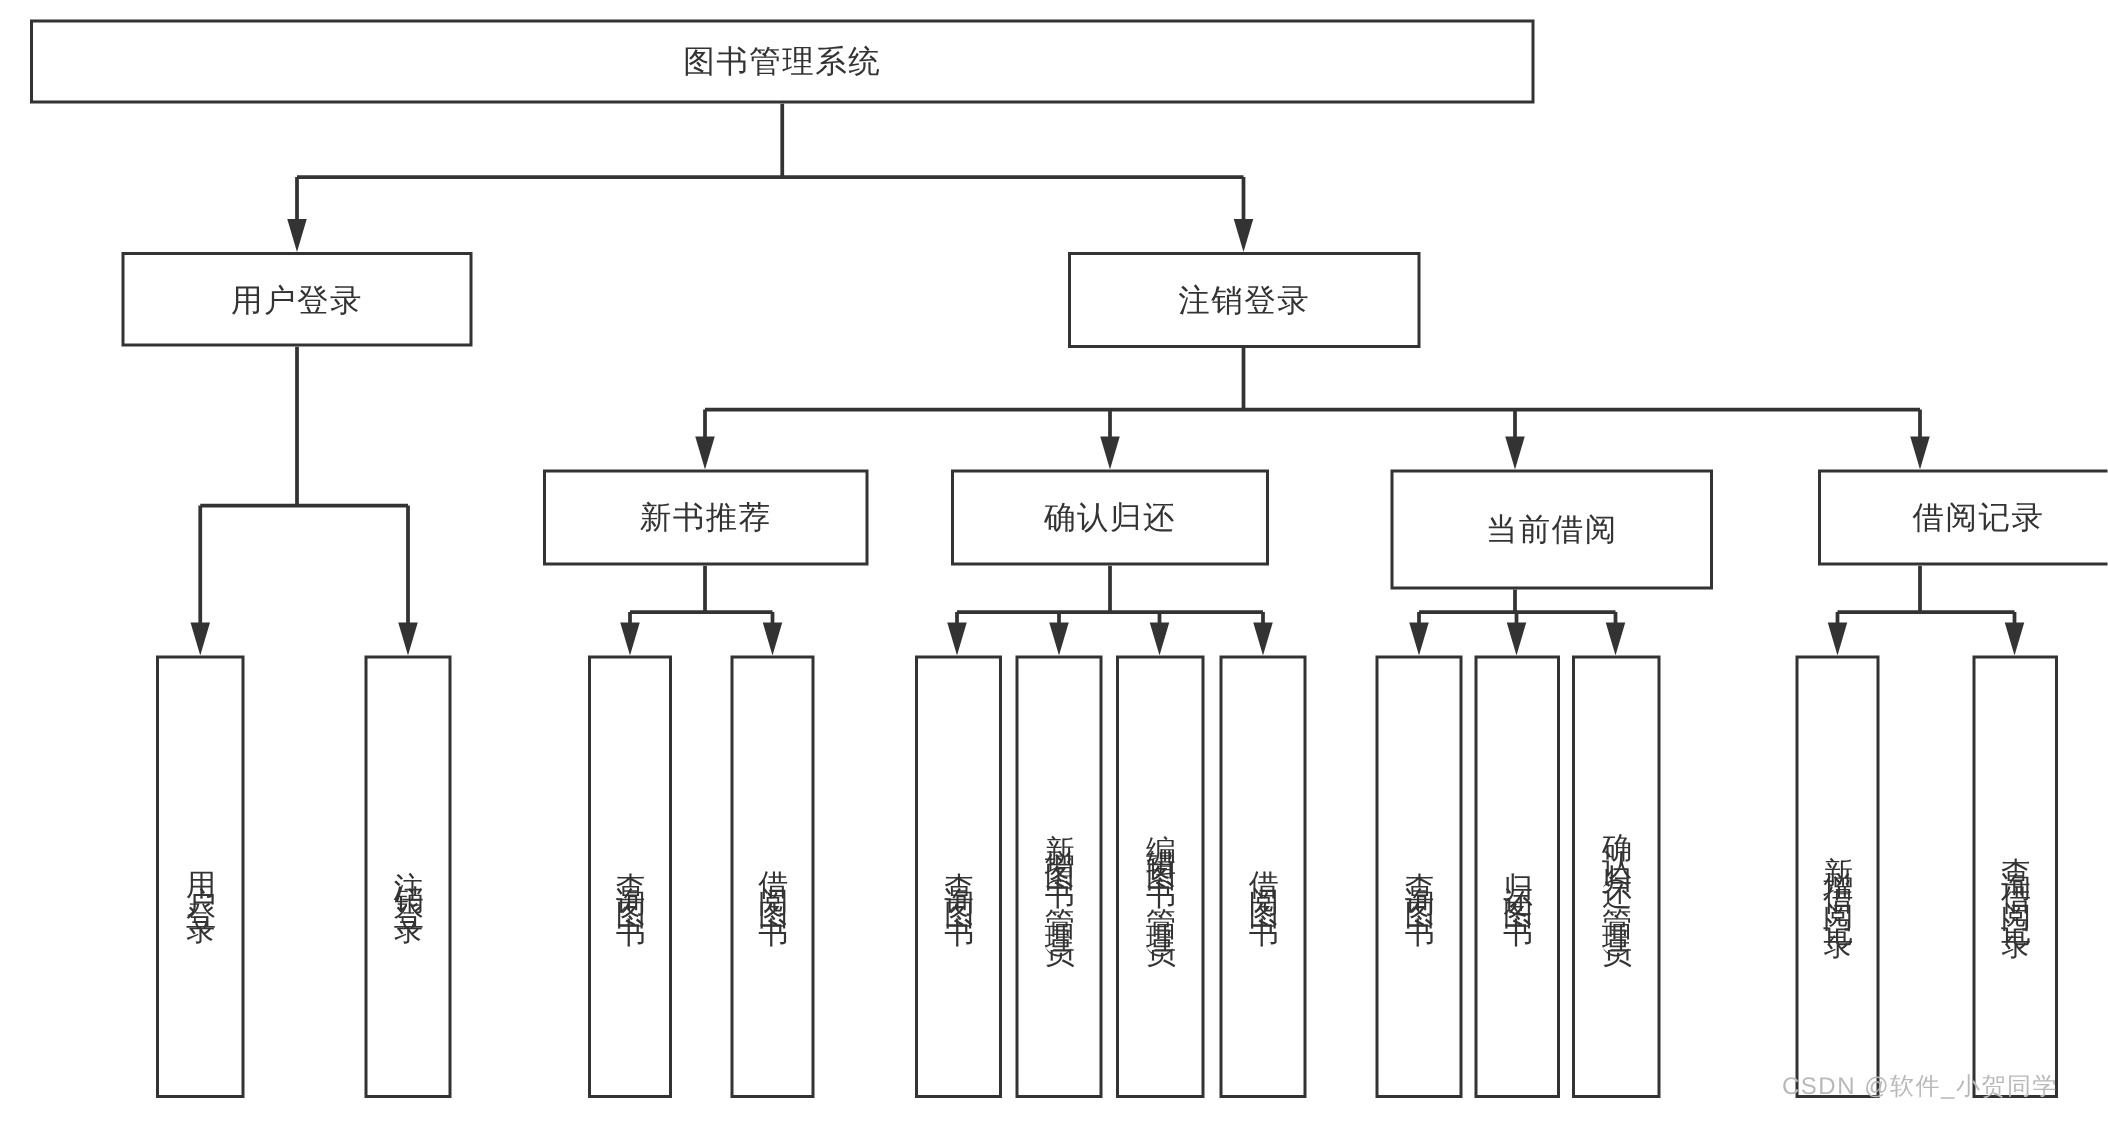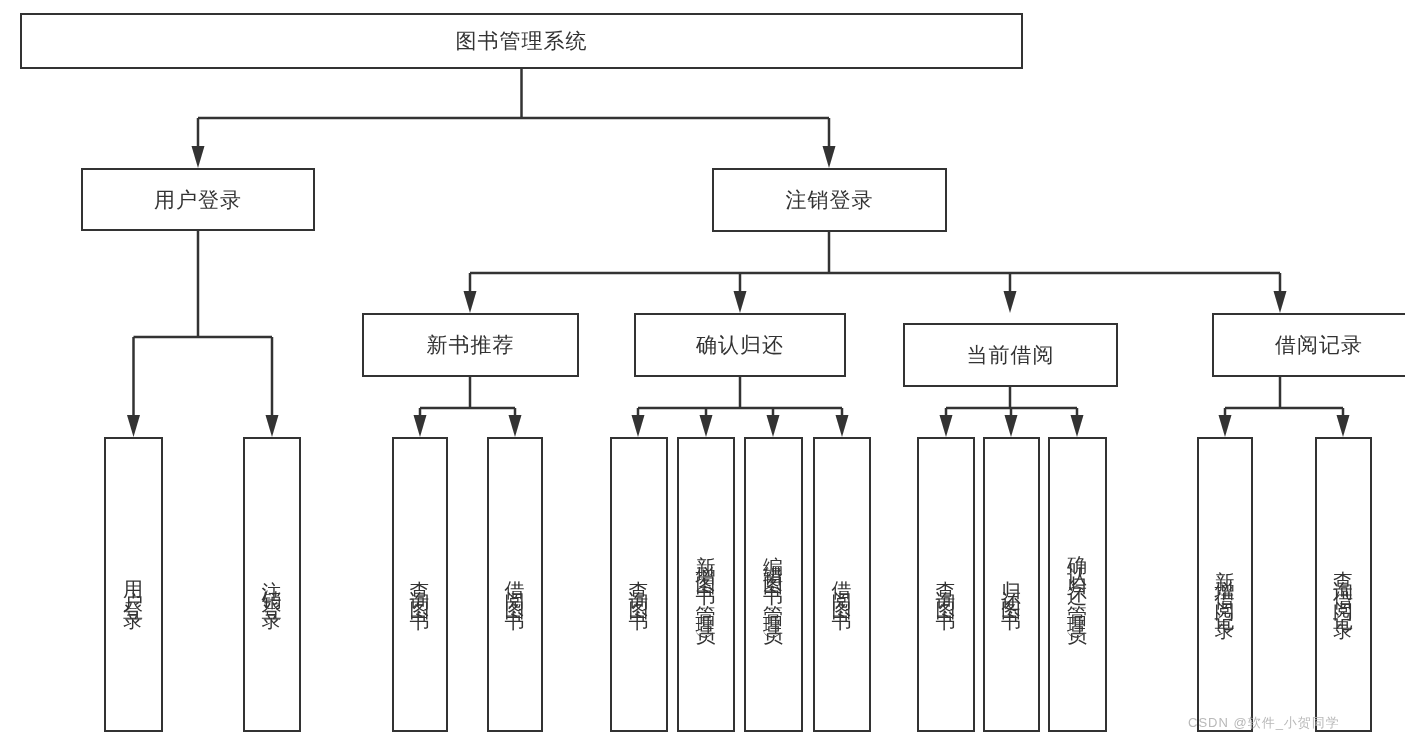--- a/index.html
+++ b/index.html
@@ -39,21 +39,21 @@
     writing-mode:vertical-rl;
     text-orientation:mixed;
     font-size:20px;
     letter-spacing:10px;
     line-height:1;
     color:var(--text);
   }
   .watermark{
     position:absolute;
     left:1188px;top:714px;
-    font-size:13px;
+    font-size:16px;
     letter-spacing:1px;
     color:var(--wm);
     white-space:nowrap;
   }
 </style>
 </head>
 <body>
 
 <div class="stage">
 
@@ -136,21 +136,21 @@
   <div class="box h" style="left:712px;top:168px;width:235px;height:64px;">
     <span>注销登录</span>
   </div>
 
   <div class="box h" style="left:362px;top:313px;width:217px;height:64px;">
     <span>新书推荐</span>
   </div>
   <div class="box h" style="left:634px;top:313px;width:212px;height:64px;">
     <span>确认归还</span>
   </div>
-  <div class="box h" style="left:903px;top:313px;width:215px;height:64px;margin-top:10px;">
+  <div class="box h" style="left:927px;top:313px;width:215px;height:80px;">
     <span>当前借阅</span>
   </div>
   <div class="box h" style="left:1173px;top:313px;width:214px;height:64px;margin-left:39px;">
     <span>借阅记录</span>
   </div>
 
   <div class="box v" style="left:104px;top:437px;width:59px;height:295px;">
     <span>用户登录</span>
   </div>
   <div class="box v" style="left:243px;top:437px;width:58px;height:295px;">

